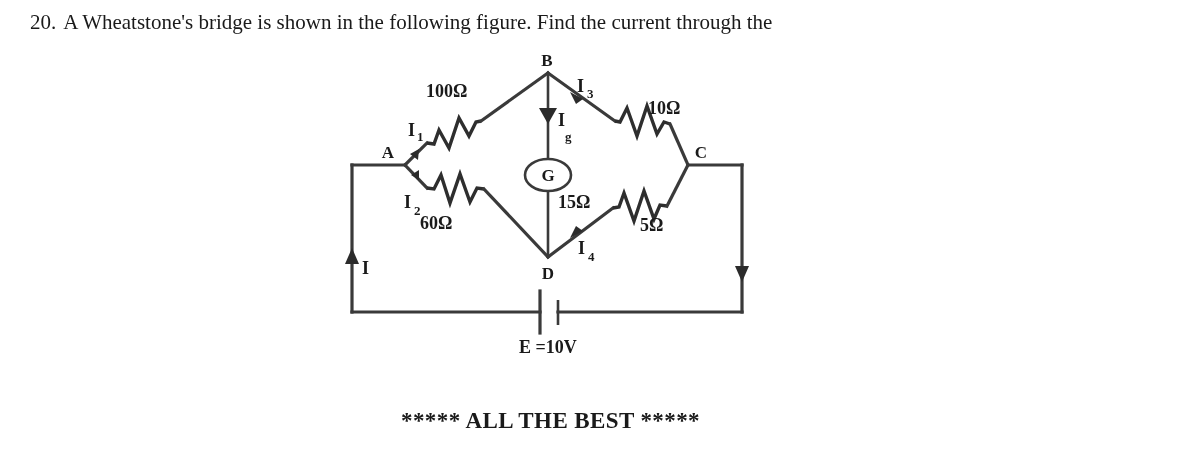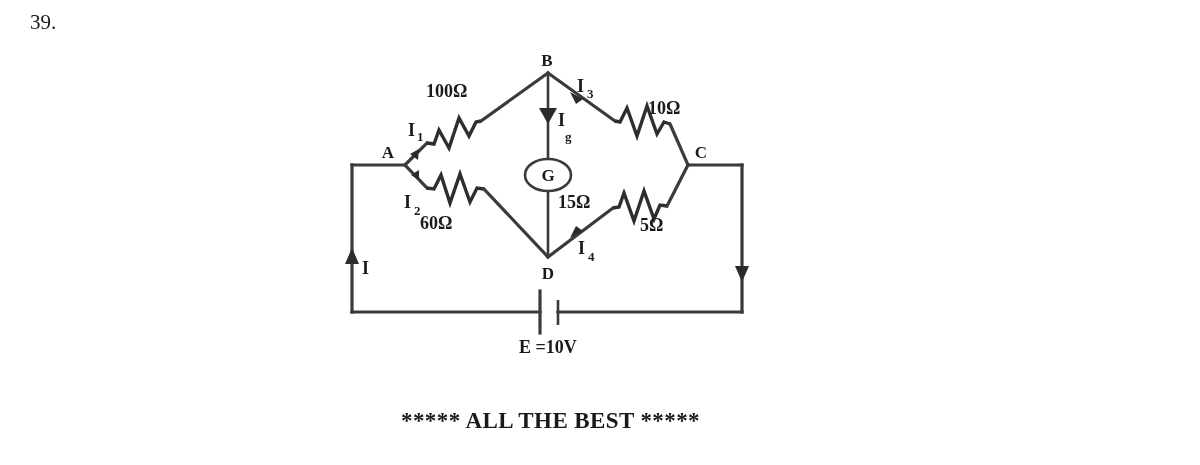--- a/index.html
+++ b/index.html
@@ -111,22 +111,23 @@
     letter-spacing: 0.4px;
     color: #1a1a1a;
     font-family: "Liberation Serif", "DejaVu Serif", serif;
   }
 </style>
 </head>
 <body>
 
 <div id="question-block">
   <div id="question-row">
-    <div class="q-number">39.</div>
+    <div class="q-number">20.</div>
     <div class="q-text">
+      <span>A  Wheatstone's  bridge  is  shown  in  the  following  figure.  Find  the  current  through  the</span>
     </div>
   </div>
 </div>
 
 <div id="circuit-figure">
   <svg id="circuit-svg" width="460" height="330" viewBox="0 0 460 330">
 
     <path class="wire" d="M 22 117 L 22 264"></path>
 
     <path class="wire" d="M 22 117 L 75 117"></path>

